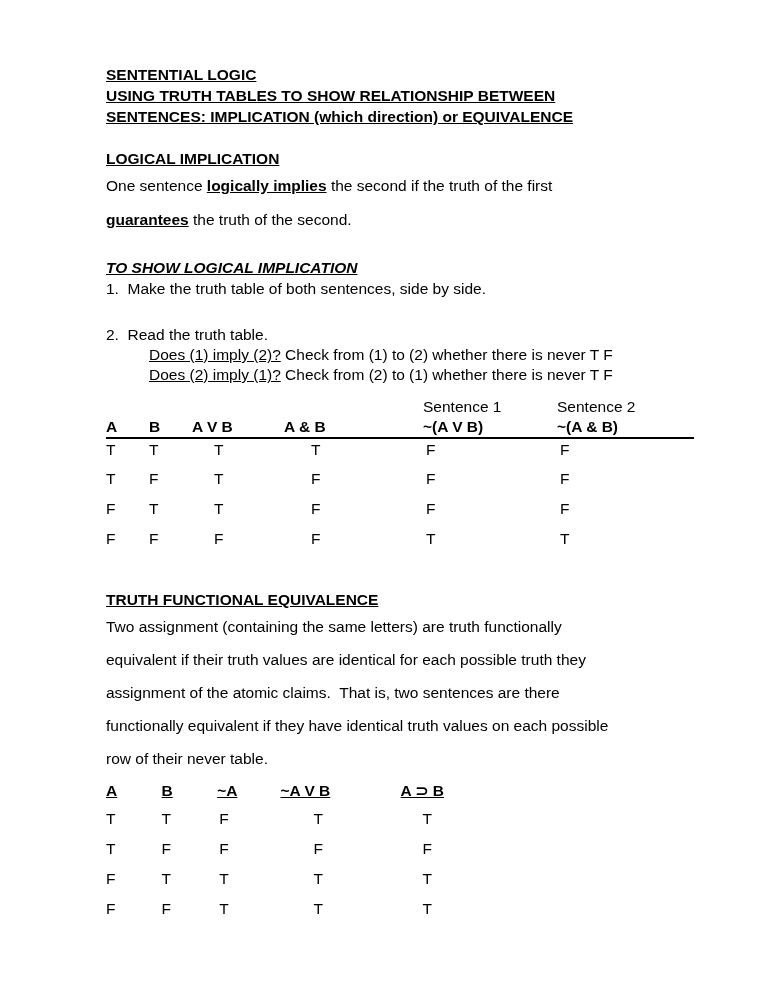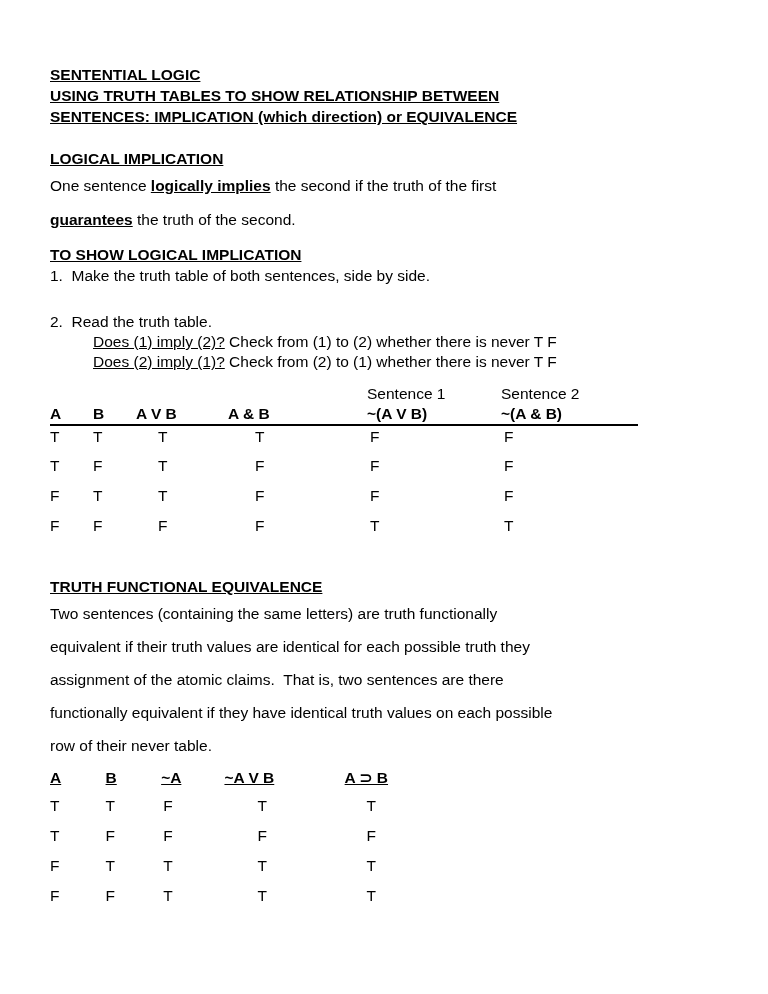--- a/index.html
+++ b/index.html
@@ -3,34 +3,34 @@
 <meta charset="utf-8">
 <style>
   * { margin:0; padding:0; box-sizing:border-box; }
   html, body { background:#ffffff; }
   body {
     width:768px; height:994px;
     font-family:"Liberation Sans", sans-serif;
     font-size:15.5px; color:#000;
     overflow:hidden;
   }
-  .page { width:768px; height:994px; padding:64px 90px 0 50px;border-radius:20px; }
+  .page { width:768px; height:994px; padding:64px 90px 0 106px;border-radius:20px; }
 
   .line { white-space:pre; line-height:21px; }
   .bu { font-weight:bold; text-decoration:underline; }
   .u  { text-decoration:underline; }
 
   .title-block .line { line-height:21px; }
 
   .sect-heading { margin:0; }
 
   .p-spaced .line { line-height:34px; }
 
   .mt21 { margin-top:21px; }
-  .mt17 { margin-top:7px; }
+  .mt17 { margin-top:20px;font-style:italic; }
   .mt20 { margin-top:25px; }
   .mt31 { margin-top:31px; }
   .indent { margin-left:43px; }
   .lh20 { line-height:20px; }
 
   table { border-collapse:collapse; table-layout:fixed; }
   td, th { padding:0; text-align:left; vertical-align:top; font-weight:normal; }
 
   .t1 { width:588px; margin-top:11px; }
   .t1 .super-row td { height:21px; line-height:21px; }
@@ -131,21 +131,21 @@
       <td>F</td>
       <td>T</td>
       <td>T</td>
     </tr>
   </tbody>
     </table>
 
   <div>
     <div class="line mt31 sect-heading"><span class="bu">TRUTH FUNCTIONAL EQUIVALENCE</span></div>
     <div class="eq-para">
-      <div class="line"><span>Two sentences (containing the same letters) are truth functionally</span></div>
+      <div class="line"><span>Two assignment (containing the same letters) are truth functionally</span></div>
       <div class="line"><span>equivalent if their truth values are identical for each possible truth they</span></div>
       <div class="line"><span>assignment of the atomic claims.  That is, two sentences are there</span></div>
       <div class="line"><span>functionally equivalent if they have identical truth values on each possible</span></div>
       <div class="line"><span>row of their never table.</span></div>
     </div>
   </div>
 
   <table class="t2">
     <colgroup>
       <col style="width:43px">

